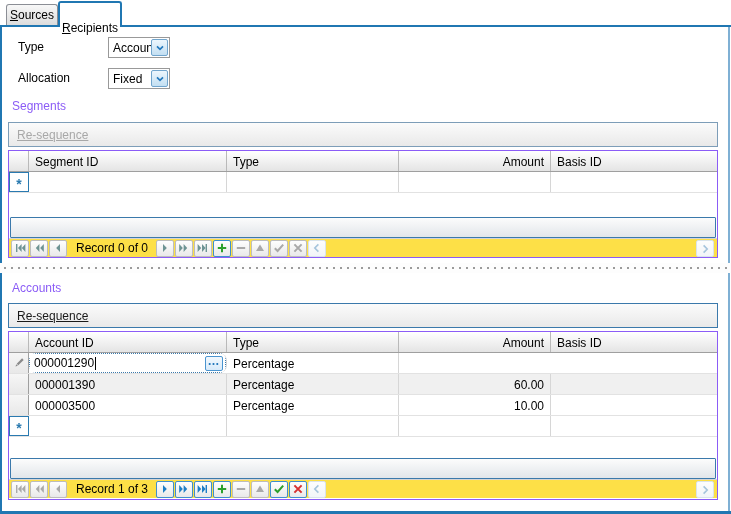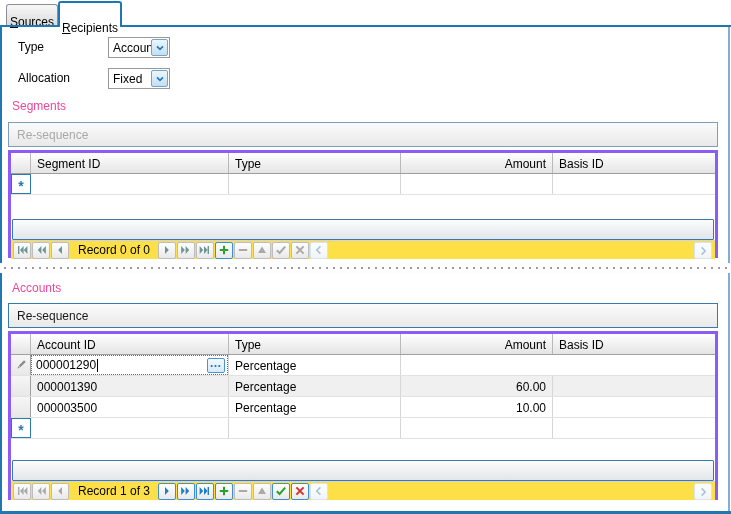--- a/index.html
+++ b/index.html
@@ -8,42 +8,42 @@
   .abs { position:absolute; }
 
   
   #frame-top    { left:0; top:25px; width:731px; height:2px; background:#2077b2; z-index:1; }
   #frame-left   { left:0; top:25px; width:2px; height:487px; background:#2077b2; }
   #frame-right  { left:728px; top:25px; width:2px; height:487px; background:#7fb0d4; }
   #frame-bottom { left:0; top:511px; width:731px; height:3px; background:#2077b2; }
 
   
   .tab { text-align:center; border-radius:3px 3px 0 0; cursor:default; }
-  #tab-sources { left:6px; top:4px; width:52px; height:21px; padding-top:10px; z-index:0;
+  #tab-sources { left:6px; top:4px; width:52px; height:21px; padding-top:3px; z-index:0;
                  background:linear-gradient(#f8f8f8,#dcdcdc); border:1px solid #8b8e95; border-bottom:none; }
   #tab-recipients { left:58px; top:1px; width:64px; height:26px; padding-top:18px; z-index:2;
                  background:#fff; border:2px solid #2077b2; border-bottom:none; }
   .tab .u { text-decoration:underline; }
 
   
   .flabel { color:#000; }
   .combo { width:62px; height:21px; border:1px solid #999; background:#fff;
            display:flex; align-items:center; padding-left:4px; }
   .combo-btn { position:absolute; right:1px; top:1px; width:17px; height:17px; border:1px solid #71a5cd;
            border-radius:2px; background:linear-gradient(#ecf6fd,#c3dff2); color:#2479bd;
            display:flex; align-items:center; justify-content:center; }
 
   
   .reseq { left:8px; width:710px; height:25px; padding:5px 8px 0 8px;
-           background:linear-gradient(#fbfbfb,#e9e9e9); }
+           background:linear-gradient(#fbfbfb,#e9e9e9);text-decoration:underline; }
   #seg-reseq { border:1px solid #7d9db8; color:#a8a8a8; }
   #acc-reseq { border:1px solid #3b79ab; color:#1a1a1a; }
 
   
-  .grid { left:8px; width:710px; border:3px solid #8b5cf6; background:#fff; }
+  .grid { left:8px; width:710px; border:1px solid #8b5cf6; background:#fff; }
   .grow { display:flex; height:21px; }
   .cell { border-right:1px solid #d6d6d6; padding:4px 6px 0; overflow:hidden; white-space:nowrap; }
   .hrow  { border-bottom:1px solid #9f9f9f; }
   .hcell { background:linear-gradient(#ffffff,#e4e4e4); border-right:1px solid #b9b9b9; padding:4px 6px 0;
            overflow:hidden; white-space:nowrap; }
   .drow { border-bottom:1px solid #e2e2e2; }
   .row-alt { background:#f0f0f0; }
   .c-sel   { width:20px; flex:none; }
   .c-id    { width:198px; flex:none; }
   .c-type  { width:172px; flex:none; }
@@ -51,21 +51,21 @@
   .c-basis { flex:1; border-right:none; }
   .selcell { background:linear-gradient(#f6f6f6,#e8e8e8); border-right:1px solid #9f9f9f;
              display:flex; align-items:center; justify-content:center; padding:0; }
   .newrow-sel { border:1px solid #2a7ab0; background:#fff; color:#2a7ab0; font-size:14px; font-weight:bold;
              display:flex; align-items:center; justify-content:center; padding-top:3px; }
   .filler { background:#fff; }
   .hstrip { margin:1px 1px 0 1px; height:21px; border:1px solid #3b79ab; border-radius:1px;
             background:linear-gradient(#fcfcfc,#e2e6ea); }
 
   
-  .editcell { position:relative; padding:7px; }
+  .editcell { position:relative; padding:7px;border-radius:8px; }
   .editbox { position:absolute; left:0; top:0; right:0; bottom:0; border:1px dotted #3b79ab; background:#fff;
              display:flex; align-items:center; padding-left:4px; }
   .caret { display:inline-block; width:1px; height:13px; background:#000; margin-left:1px; }
   .ellipsis-btn { position:absolute; right:2px; top:2px; width:18px; height:15px; border:1px solid #4a94cf;
              border-radius:2px; background:linear-gradient(#f3f9fe,#d7eafa); color:#2479bd; font-weight:bold;
              line-height:9px; text-align:center; letter-spacing:1px; }
 
   
   .navrow { position:relative; height:19px; background:#fde047; border-top:1px solid #d5d5d5;
             display:flex; align-items:center; padding-left:2px; }
@@ -82,21 +82,21 @@
   .c-red   { color:#d63030; }
   .c-lblue { color:#a5c4dc; }
   svg.ic { fill:currentColor; display:block; }
   .pencil { color:#8a8a8a; }
 
   
   #splitter { left:0; top:263px; width:731px; height:10px; background:#fdfdfd; }
   #splitter .dots { position:absolute; left:4px; right:4px; top:4px; height:2px;
             background:repeating-linear-gradient(90deg,#9b9b9b 0 2px,transparent 2px 7px); }
 
-  .title { color:#ec4899; }
+  .title { color:#8b5cf6; }
 </style>
 </head>
 <body>
 
 <svg width="0" height="0" style="position:absolute">
   <defs>
     <symbol id="i-first" viewBox="0 0 12 12">
         <path d="M2 2h1.4v8H2z"></path>
         <path d="M7.6 2 4 6l3.6 4z"></path>
         <path d="M11.4 2 7.8 6l3.6 4z"></path>

